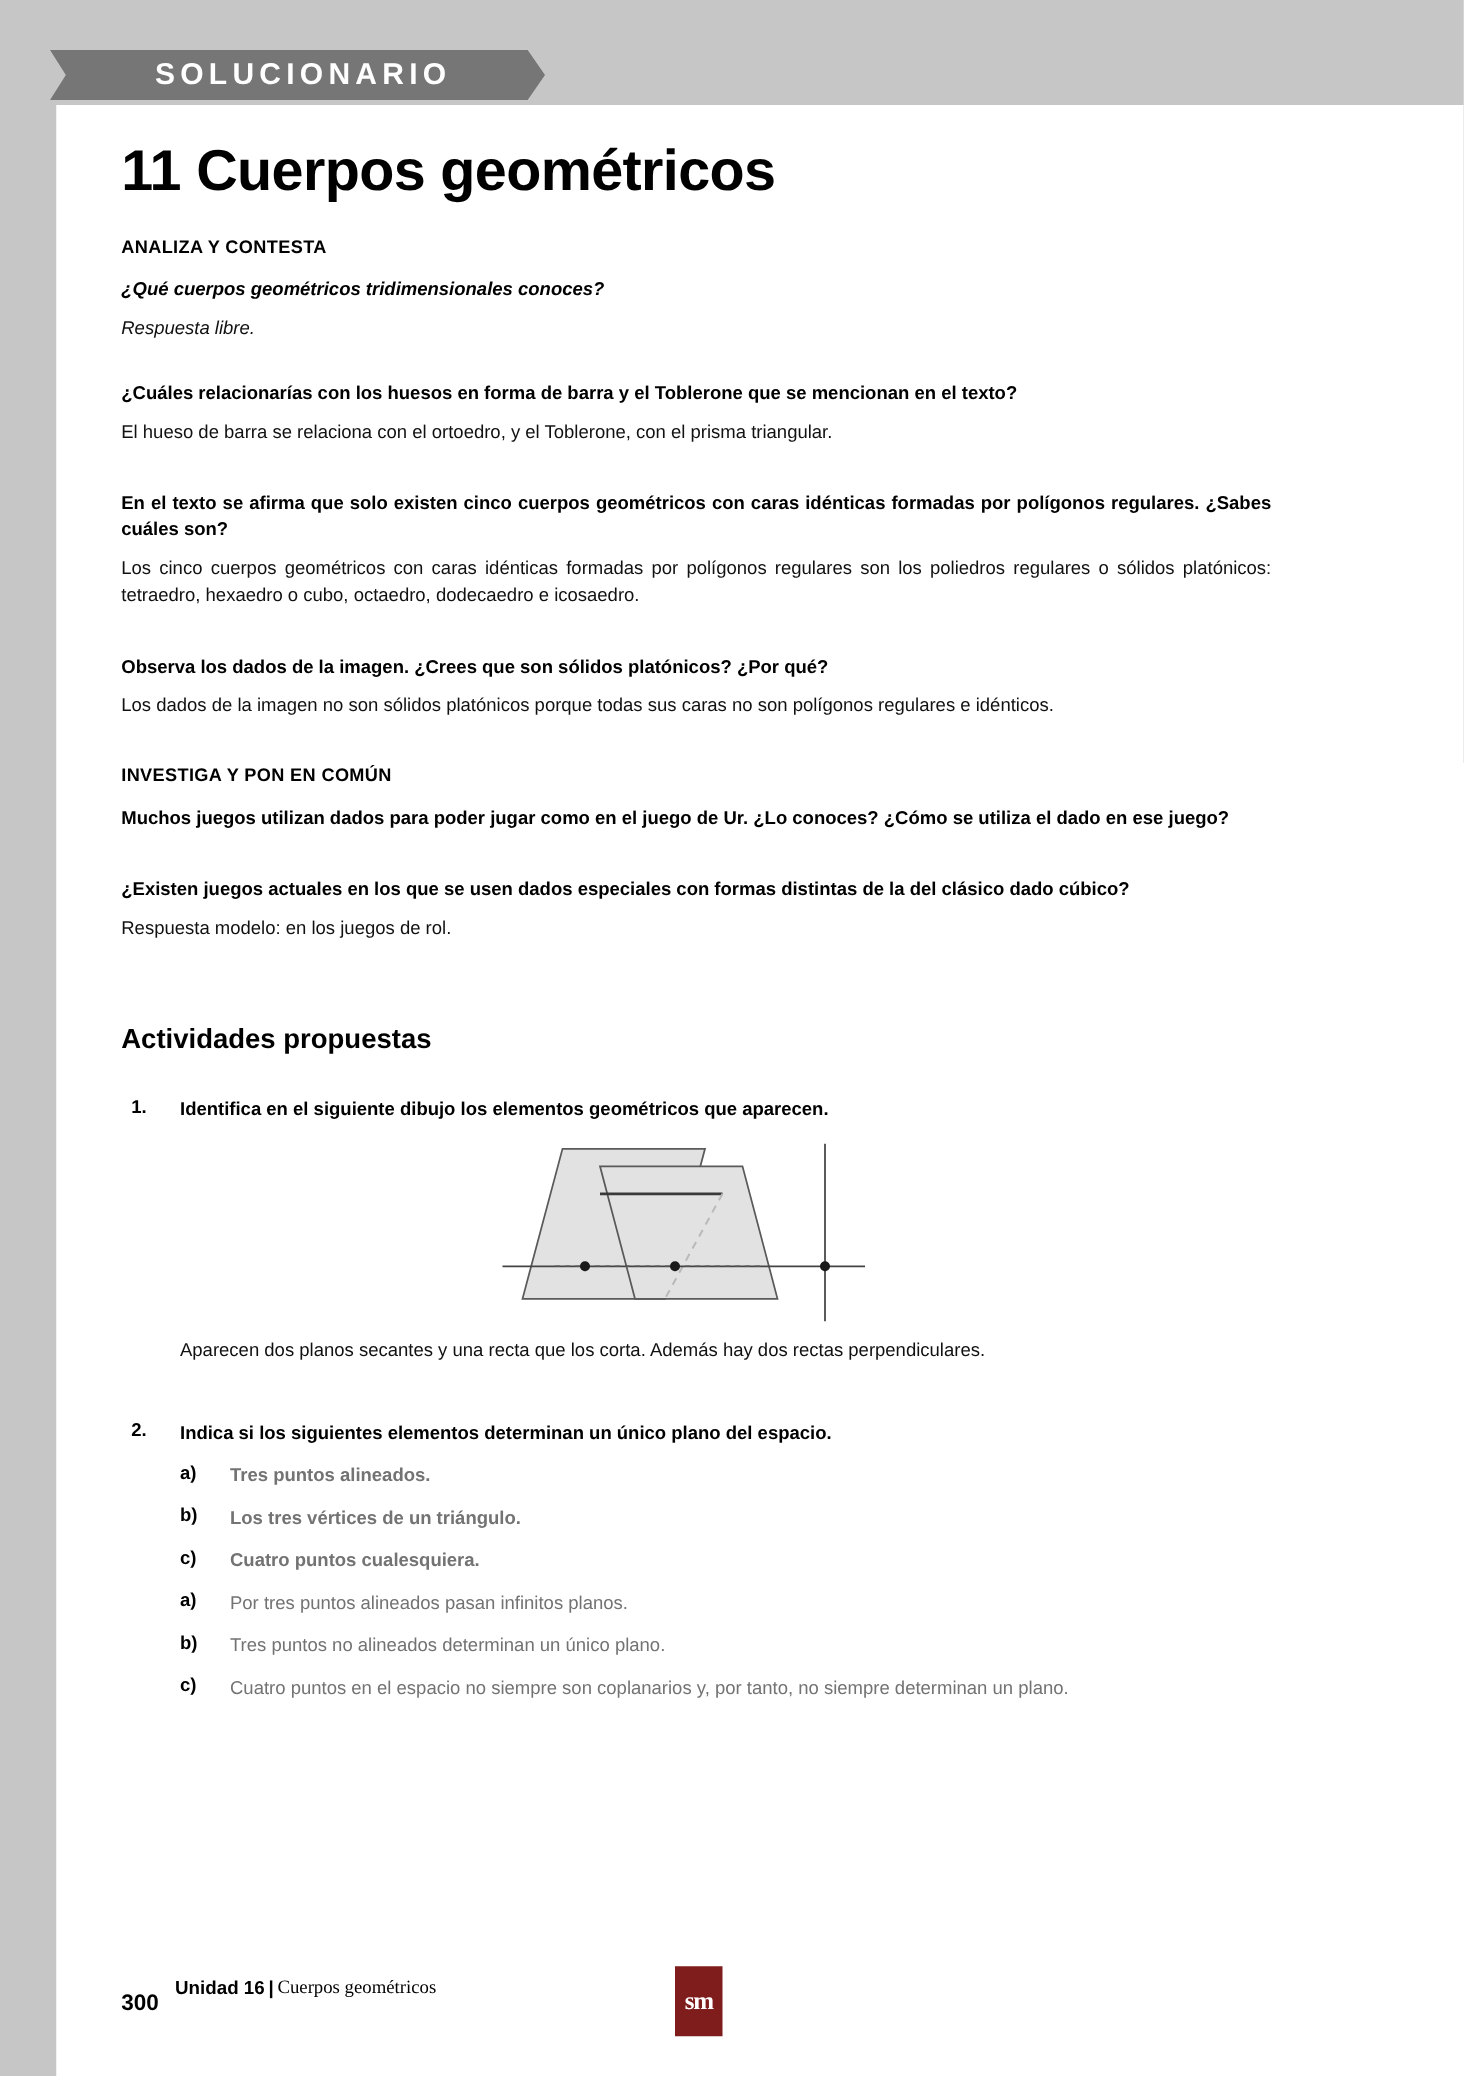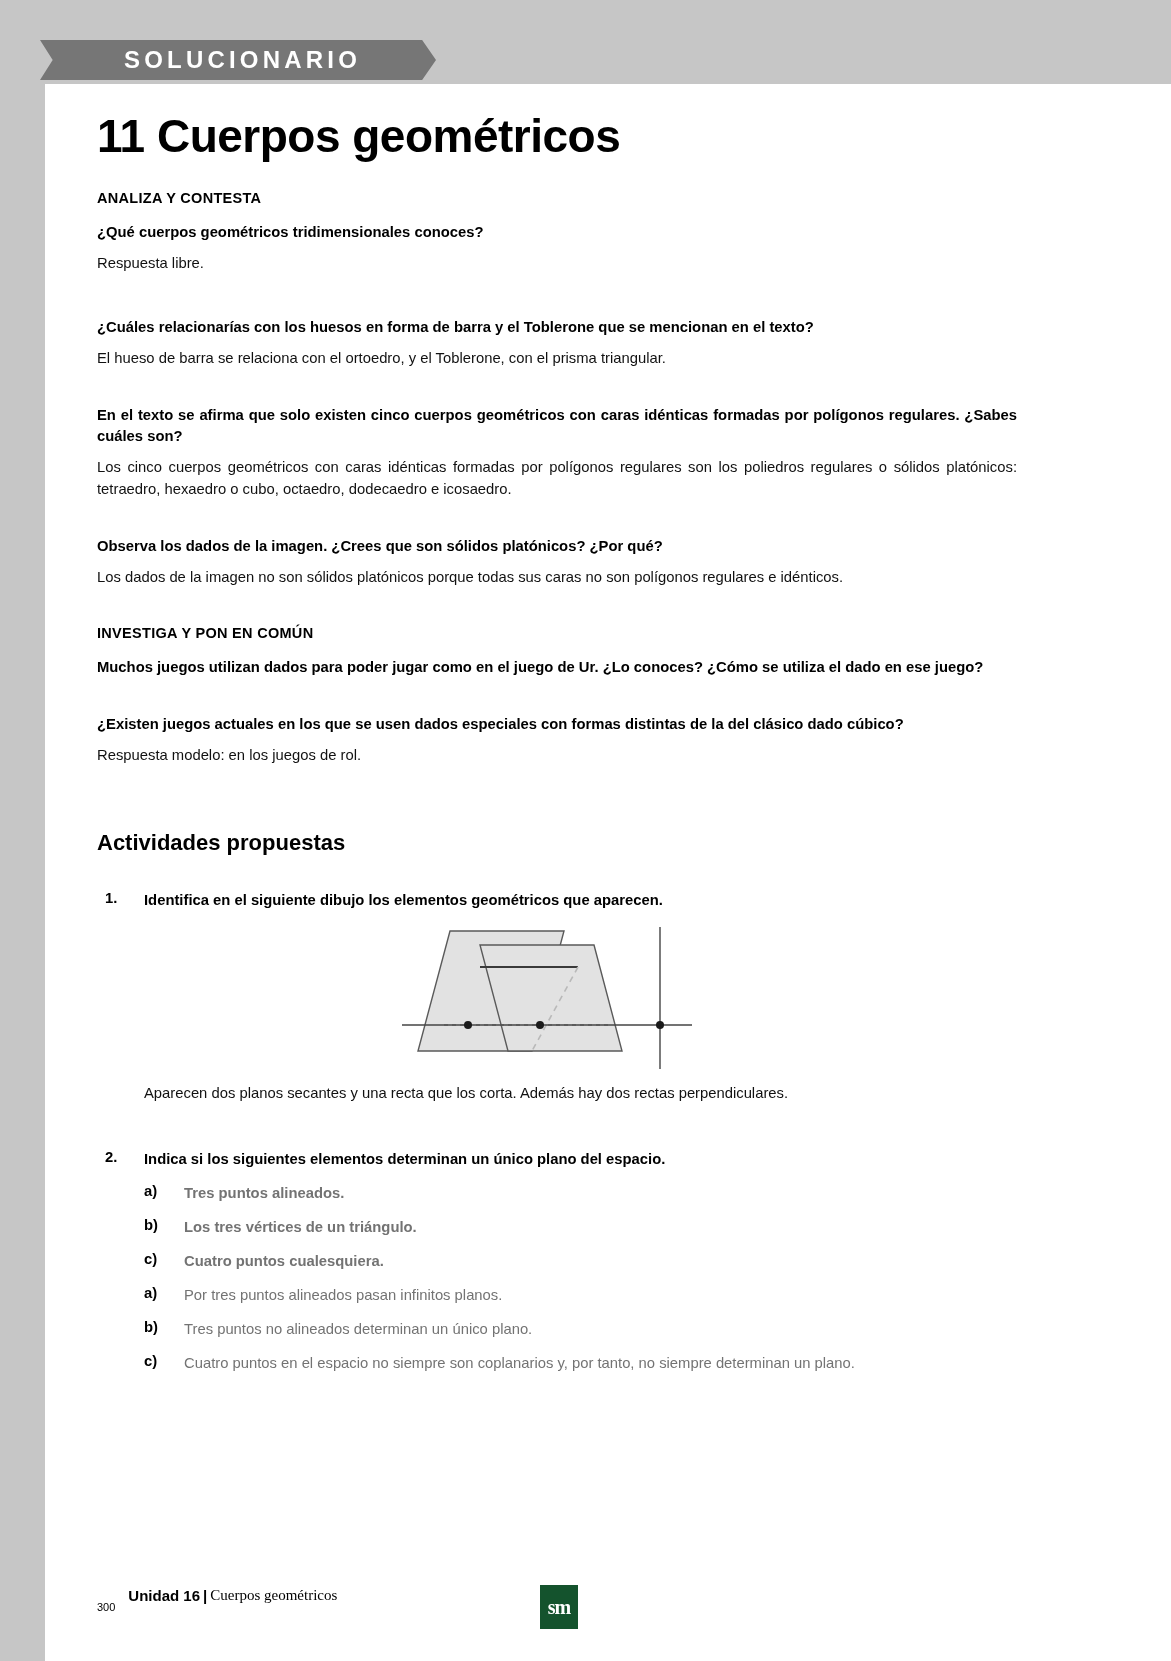--- a/index.html
+++ b/index.html
@@ -85,21 +85,21 @@
 
   .a {
     font-size: 14.8px;
     font-weight: normal;
     color: #111;
     line-height: 1.45;
     text-align: justify;
   }
 
   .blk { margin-bottom: 36px; }
-  .blk-tight { margin-bottom: 42px; }
+  .blk-tight { margin-bottom: 30px; font-style: italic; }
 
   
   .act-title {
     font-size: 22px;
     font-weight: bold;
     color: #000;
     margin-top: 64px;
     margin-bottom: 34px;
   }
 
@@ -162,22 +162,22 @@
   
   .footer {
     position: absolute;
     left: 52px;
     bottom: 48px;
     width: 1020px;
     display: flex;
     align-items: center;
   }
   .page-num {
-    font-size: 11px;
-    font-weight: normal;
+    font-size: 18px;
+    font-weight: bold;
     color: #000;
     margin-right: 13px;
     margin-top: 24px;
   }
   .footer-unit {
     font-size: 15px;
     font-weight: bold;
     color: #000;
   }
   .footer-sep {
@@ -190,22 +190,22 @@
     font-size: 15px;
     font-weight: normal;
     color: #000;
     font-family: "Liberation Serif", serif;
   }
   .logo {
     position: absolute;
     left: 495px;
     bottom: 32px;
     width: 38px;
-    height: 44px;
-    background: #14532d;
+    height: 56px;
+    background: #7f1d1d;
     display: flex;
     align-items: center;
     justify-content: center;
   }
   .logo-txt {
     color: #fff;
     font-size: 20px;
     font-weight: bold;
     font-family: "Liberation Serif", serif;
     letter-spacing: -1px;

